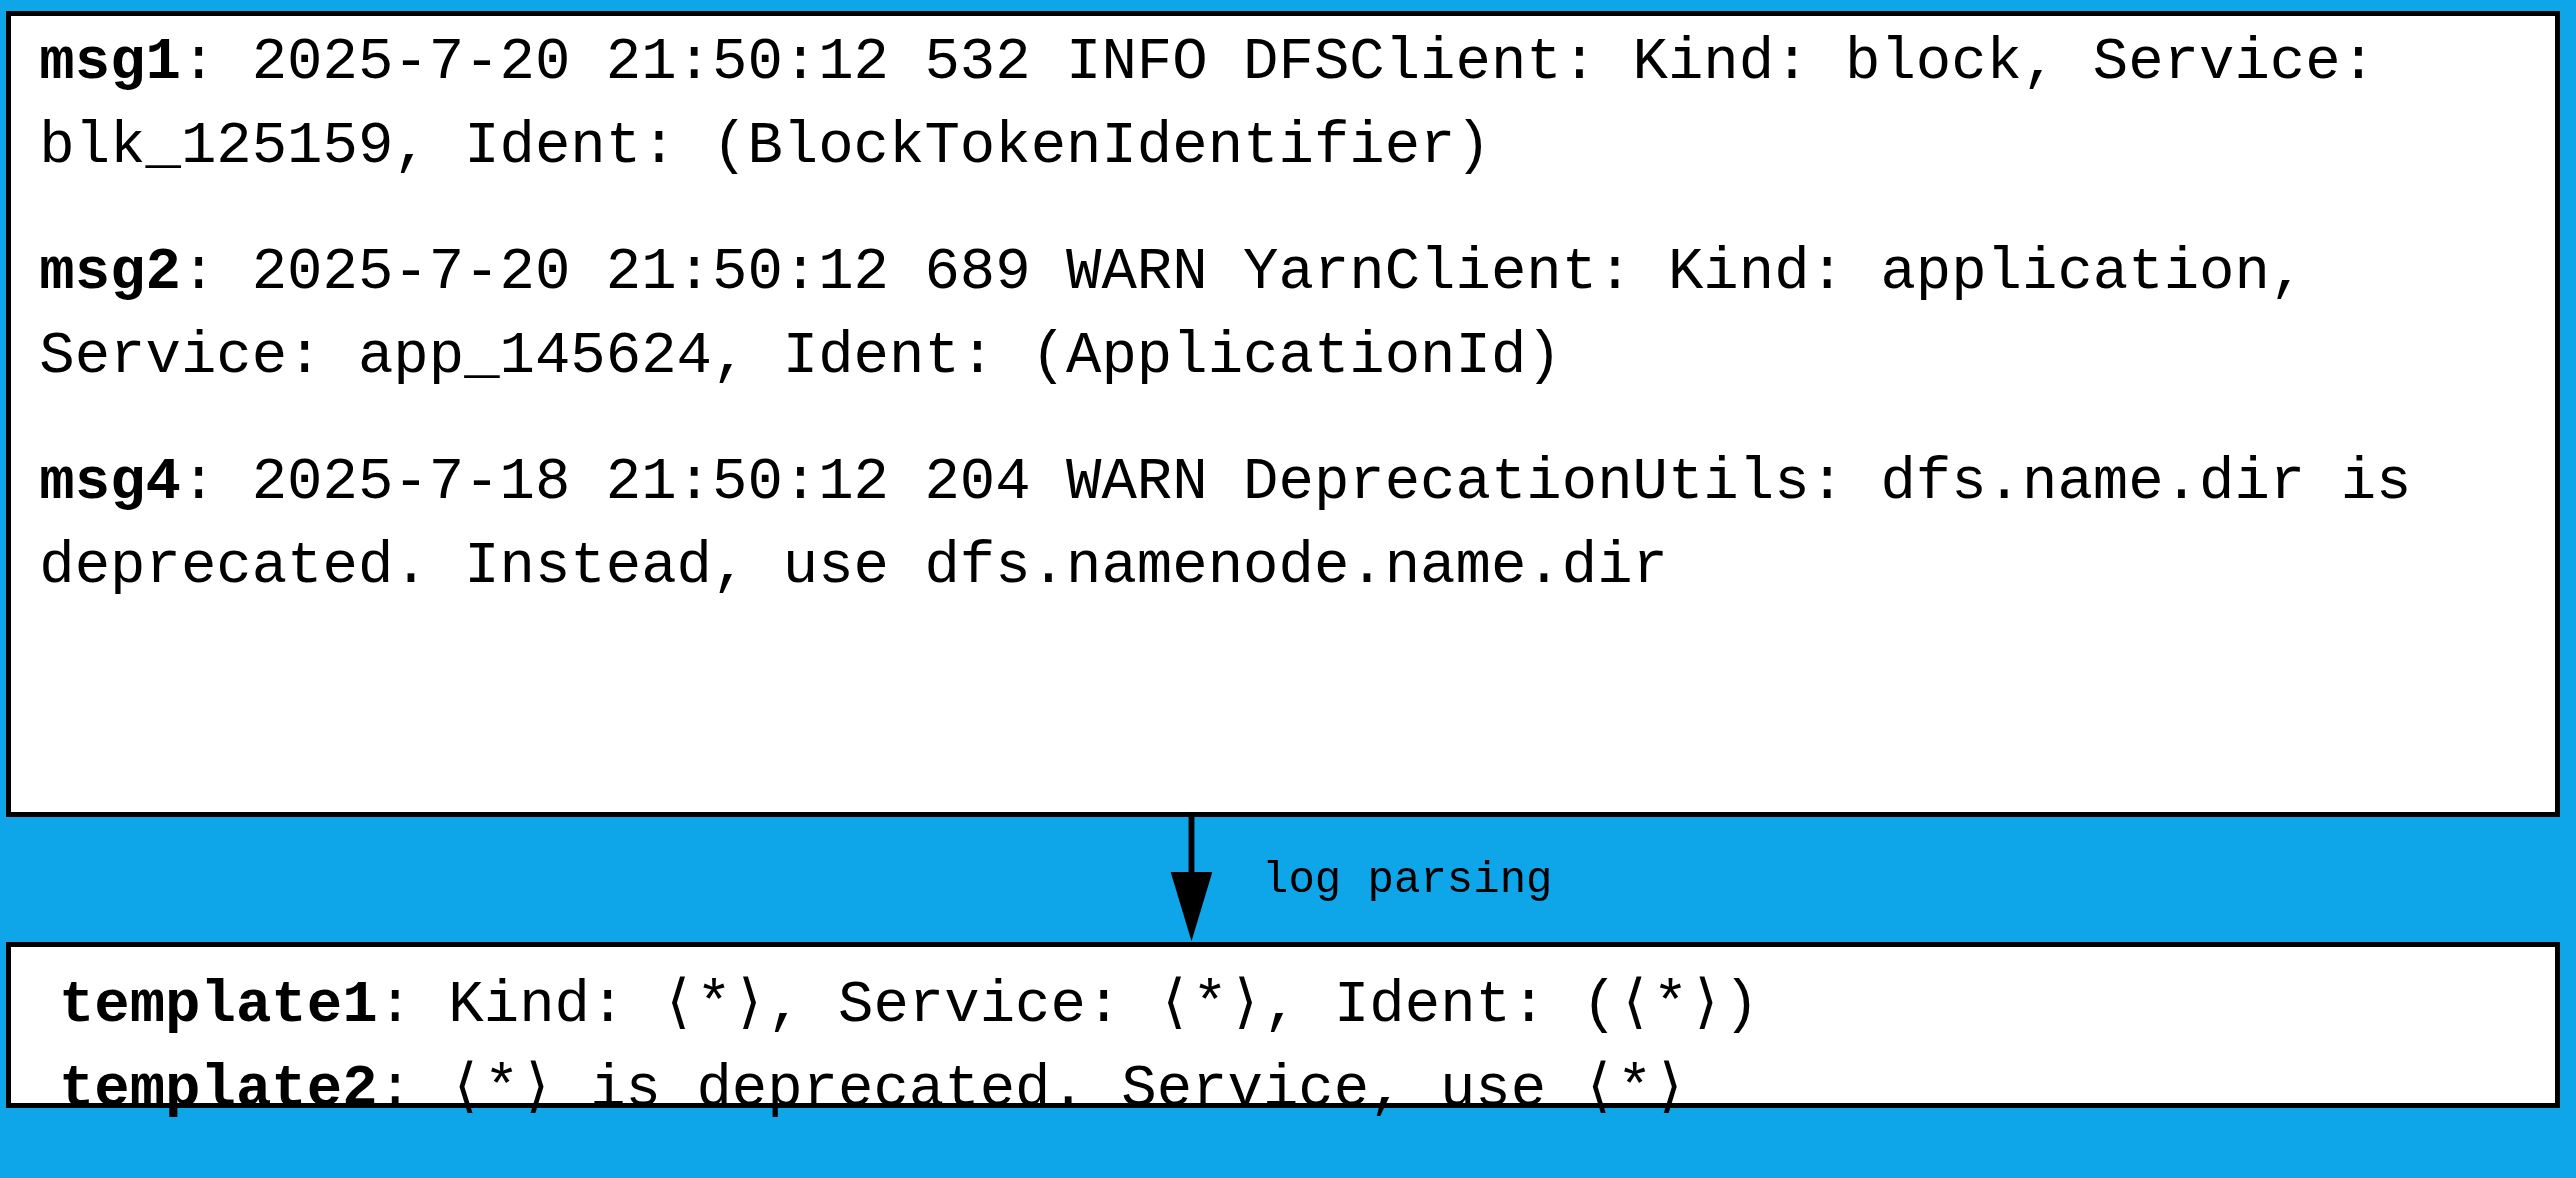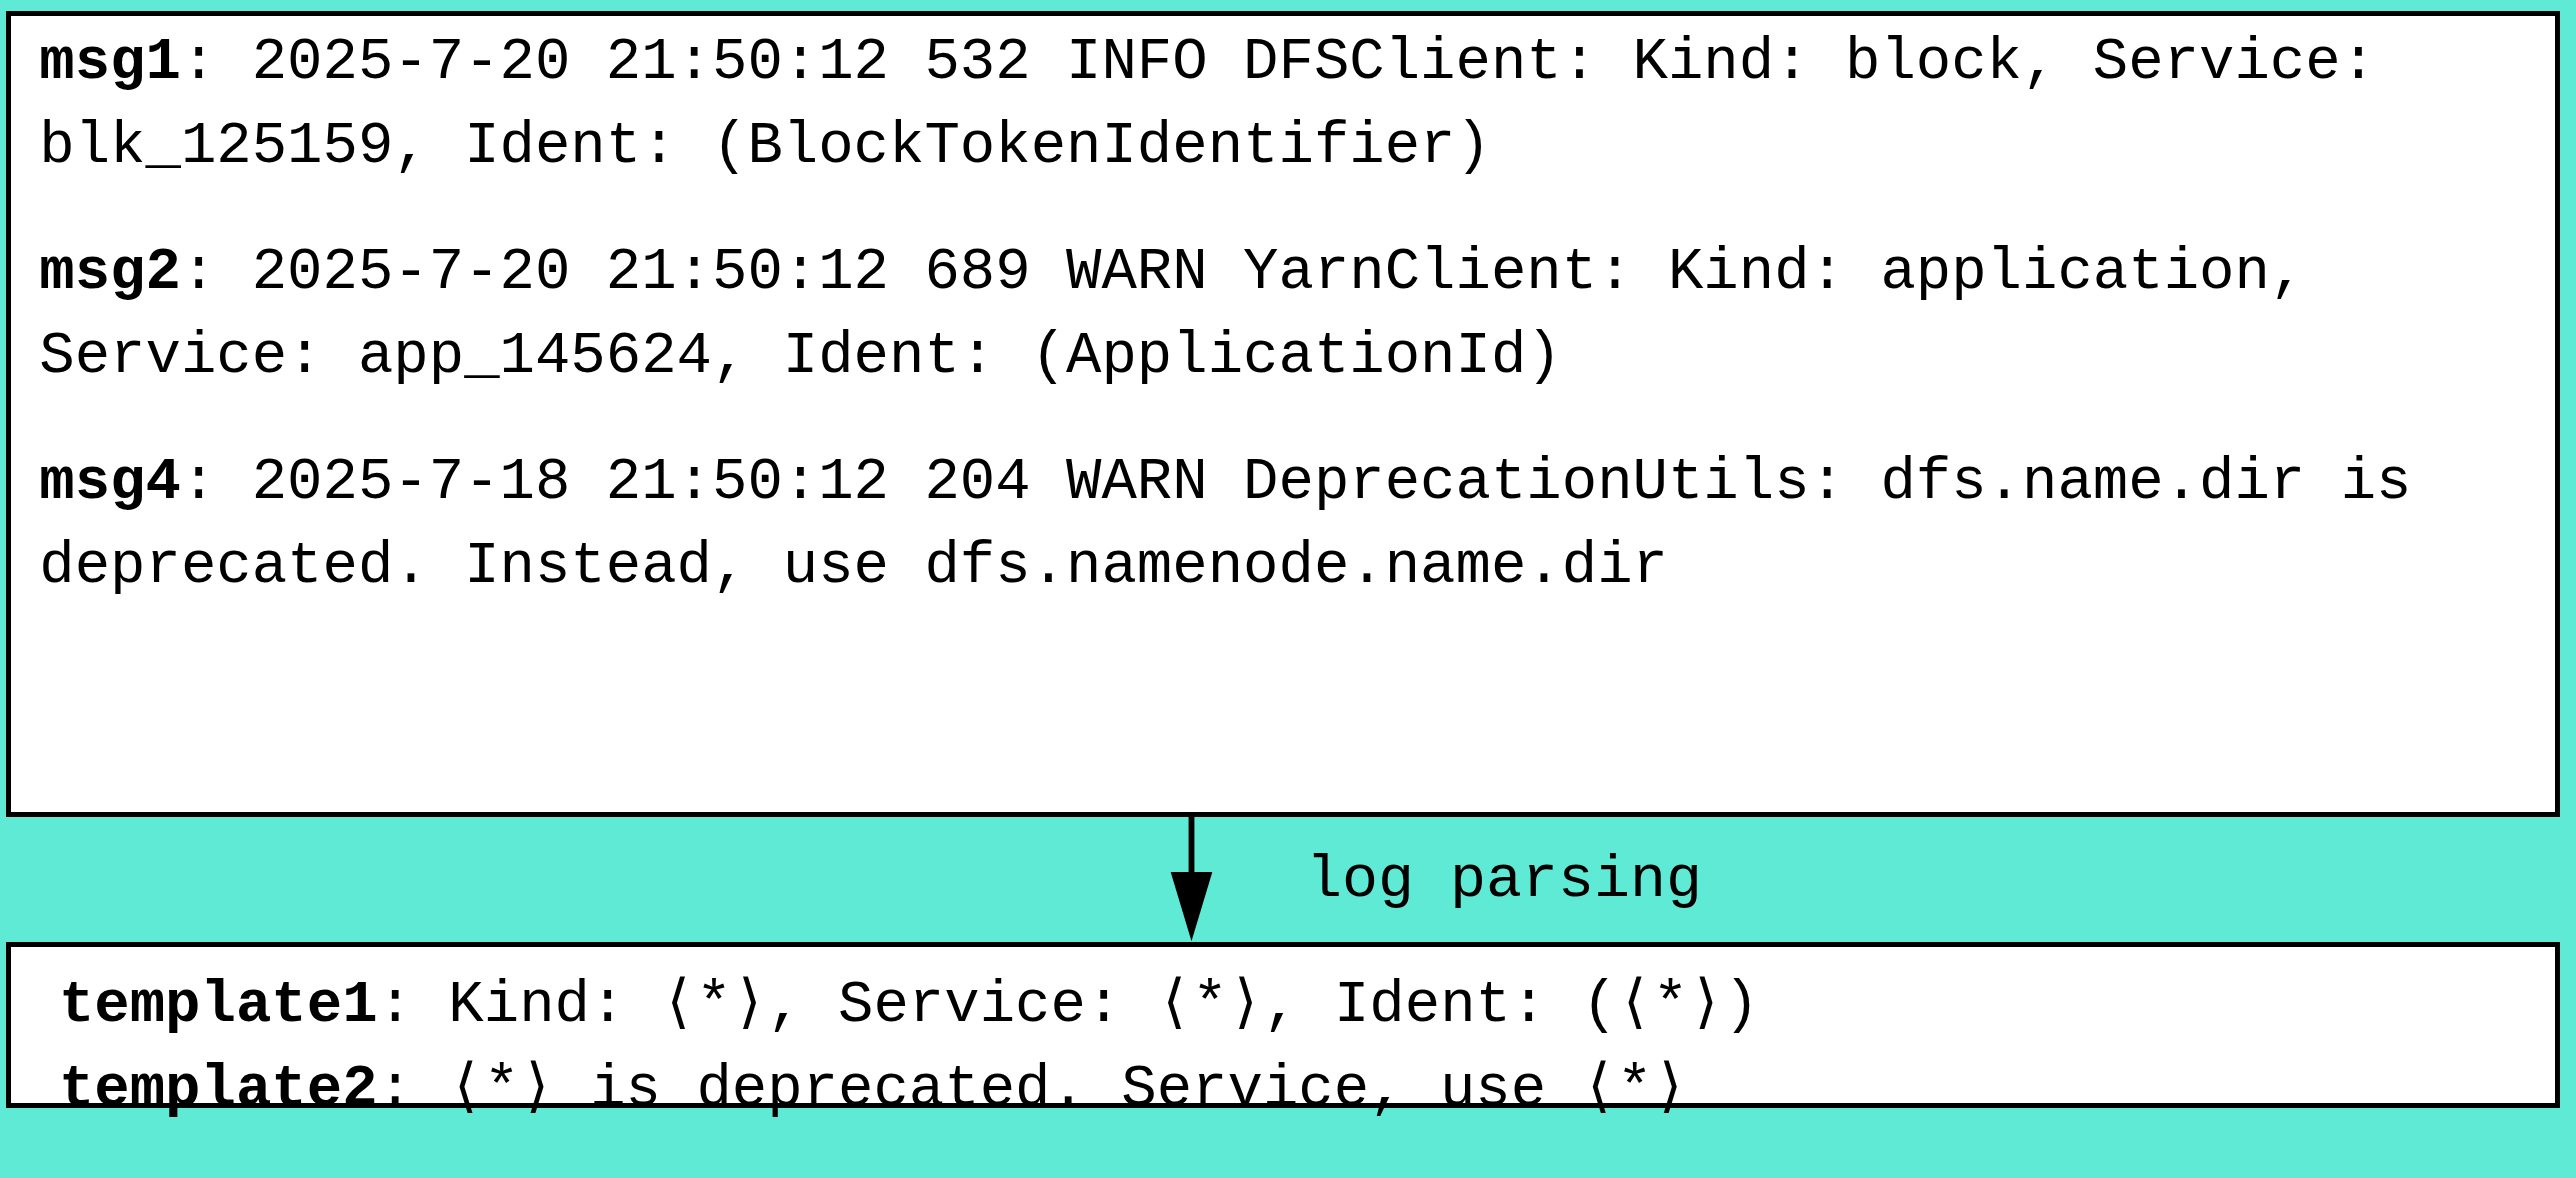--- a/index.html
+++ b/index.html
@@ -4,21 +4,21 @@
 <style>
   html, body {
     margin: 0;
     padding: 0;
     background: #ffffff;
   }
   .canvas {
     position: relative;
     width: 2576px;
     height: 1178px;
-    background: #5eead4;
+    background: #0ea5e9;
     font-family: "Liberation Mono", "DejaVu Sans Mono", "DejaVu Sans", monospace;
     color: #000000;
     overflow: hidden;
   }
   .box {
     position: absolute;
     left: 5.9px;
     width: 2554px;
     border: 5px solid #000000;
     background: #ffffff;
@@ -48,24 +48,23 @@
     position: absolute;
     left: 1162px;
     top: 817px;
     width: 59px;
     height: 125px;
   }
   .arrow-label {
     position: absolute;
     left: 1262px;
     top: 837px;
-    font-size: 60px;
+    font-size: 44px;
     line-height: 87px;
     white-space: nowrap;
-    margin-left: 44px;
   }
 </style>
 </head>
 <body>
 
 <div class="canvas">
 
   <div class="box log-box">
     <p class="msg"><span class="lbl">msg1</span><span>: 2025-7-20 21:50:12 532 INFO DFSClient: Kind: block, Service: blk_125159, Ident: (BlockTokenIdentifier)</span></p>
     <p class="msg"><span class="lbl">msg2</span><span>: 2025-7-20 21:50:12 689 WARN YarnClient: Kind: application, Service: app_145624, Ident: (ApplicationId)</span></p>

